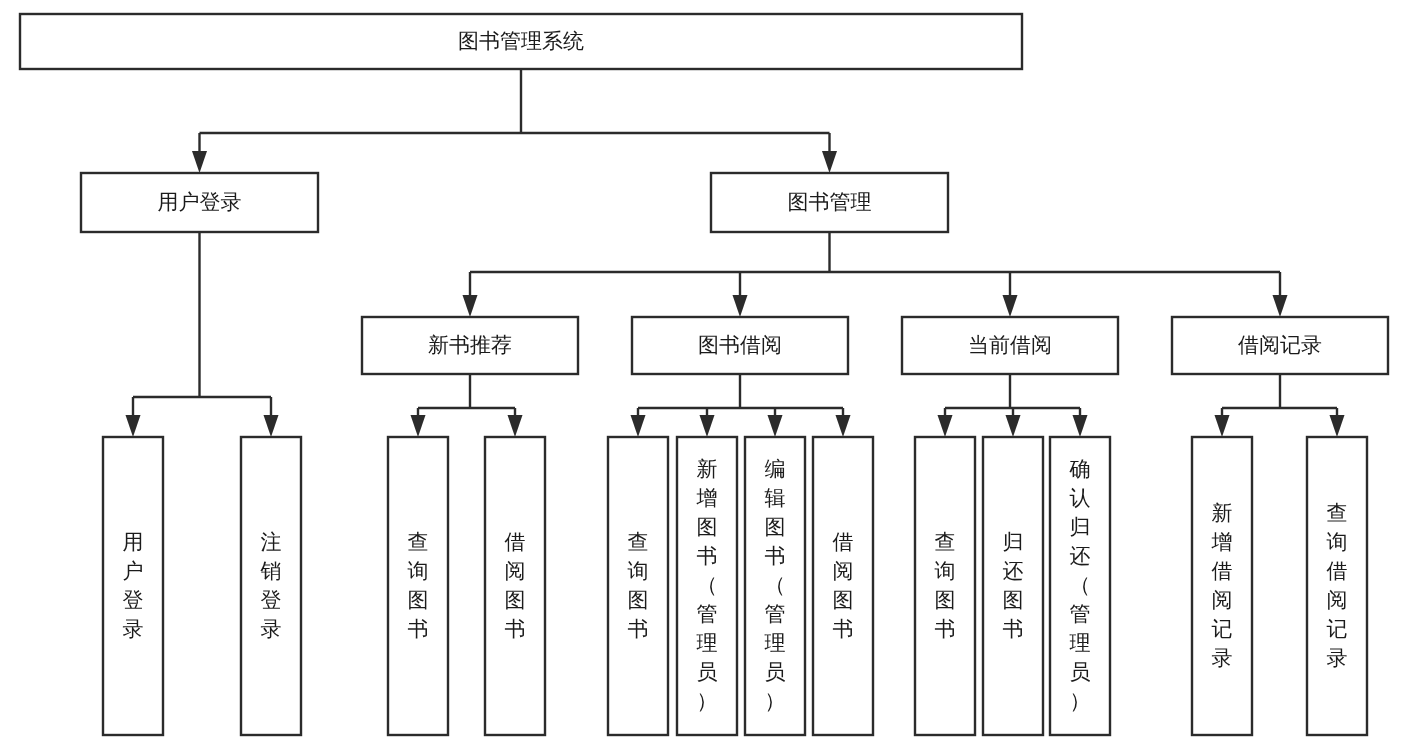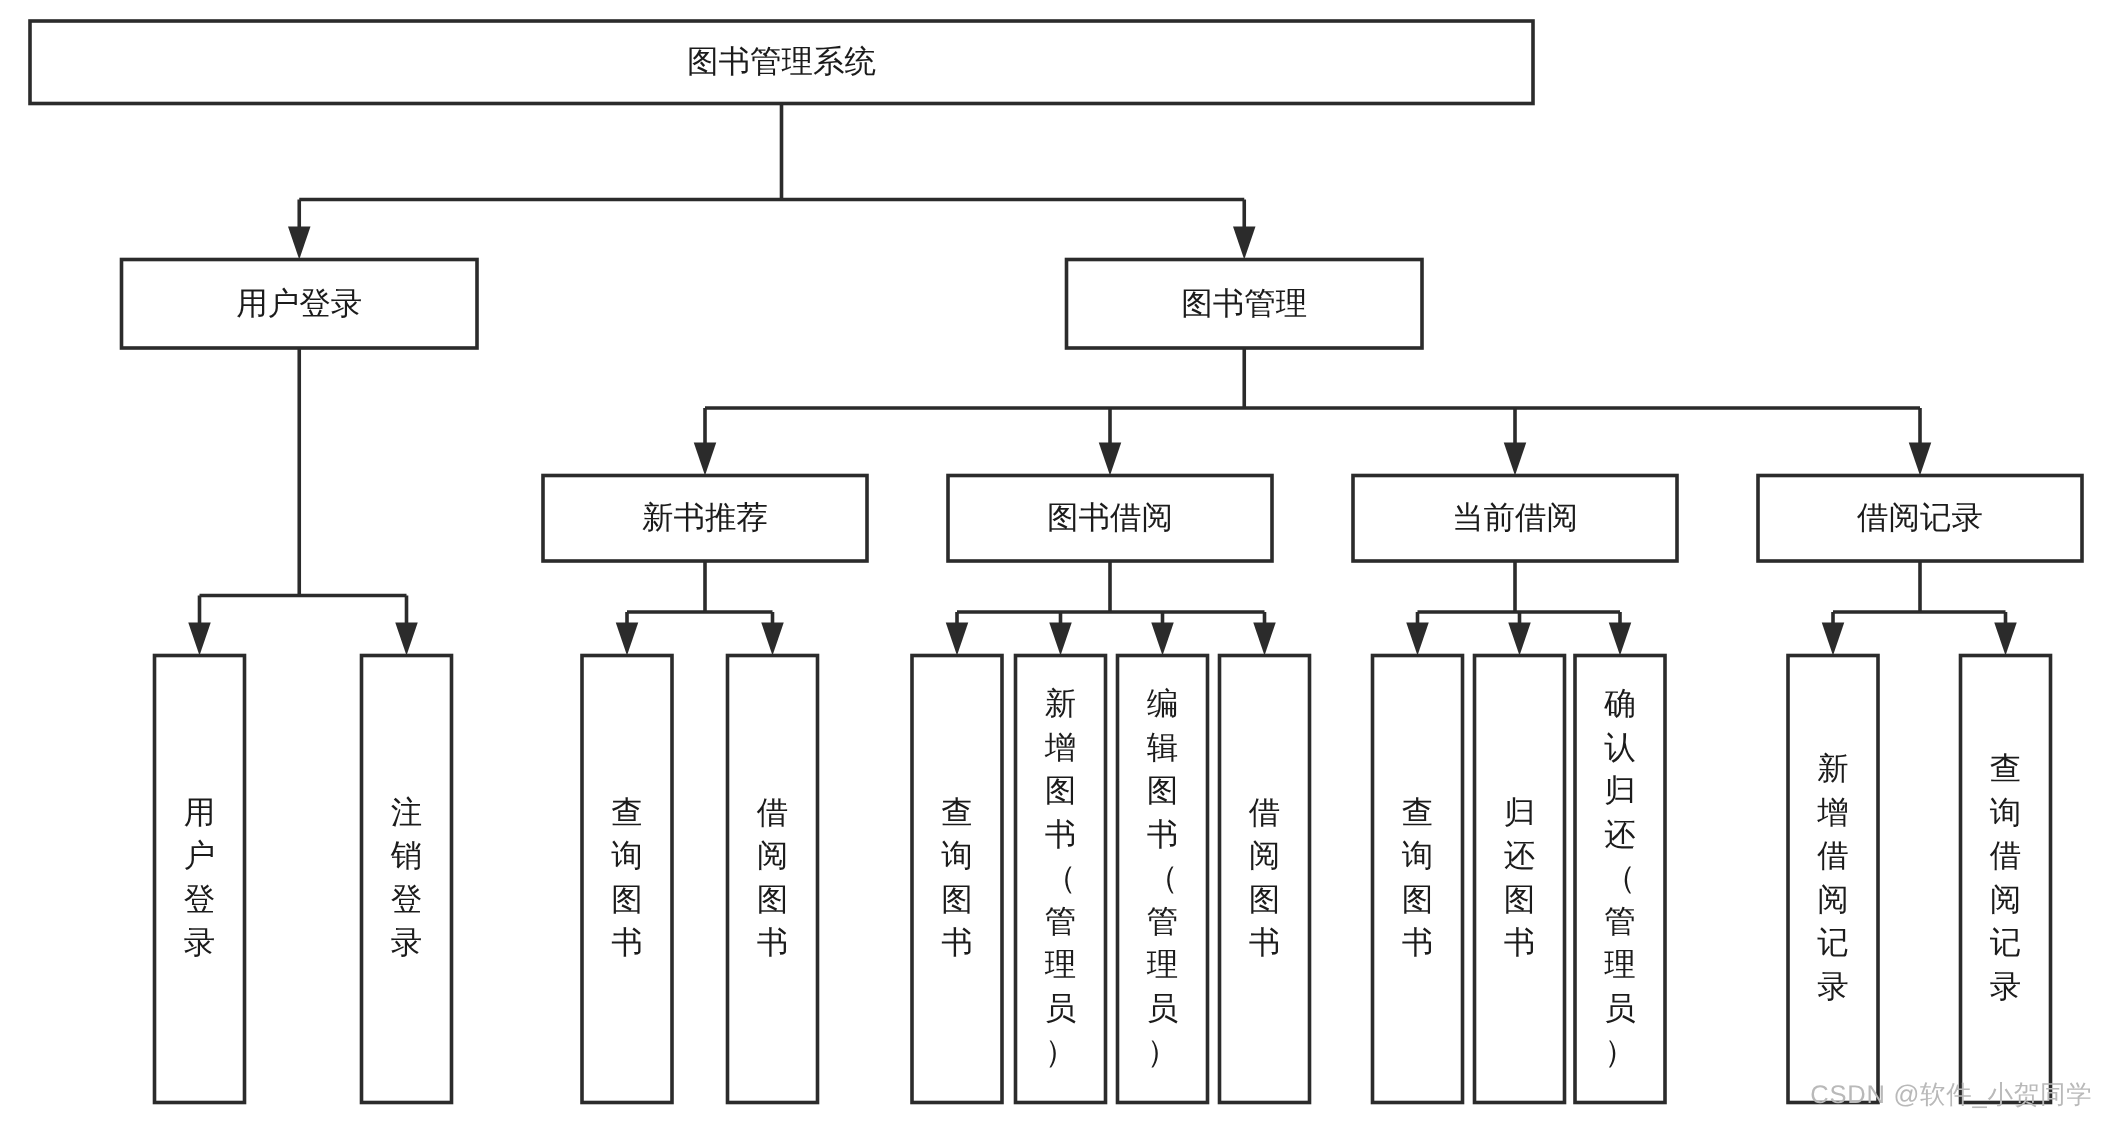--- a/index.html
+++ b/index.html
@@ -223,15 +223,14 @@
           <rect class="node-box" x="1192" y="437" width="60" height="298" rx="0"></rect>
           <text class="node-label-v" x="1222" y="513.5"><tspan x="1222" y="513.5">新</tspan><tspan x="1222" y="542.5">增</tspan><tspan x="1222" y="571.5">借</tspan><tspan x="1222" y="600.5">阅</tspan><tspan x="1222" y="629.5">记</tspan><tspan x="1222" y="658.5">录</tspan></text>
         </g>
         <g>
           <rect class="node-box" x="1307" y="437" width="60" height="298" rx="0"></rect>
           <text class="node-label-v" x="1337" y="513.5"><tspan x="1337" y="513.5">查</tspan><tspan x="1337" y="542.5">询</tspan><tspan x="1337" y="571.5">借</tspan><tspan x="1337" y="600.5">阅</tspan><tspan x="1337" y="629.5">记</tspan><tspan x="1337" y="658.5">录</tspan></text>
         </g>
       </g>
   </svg>
 
-  <div class="watermark">CSDN @软件_小贺同学</div>
 
 </div>
 
 </body></html>

